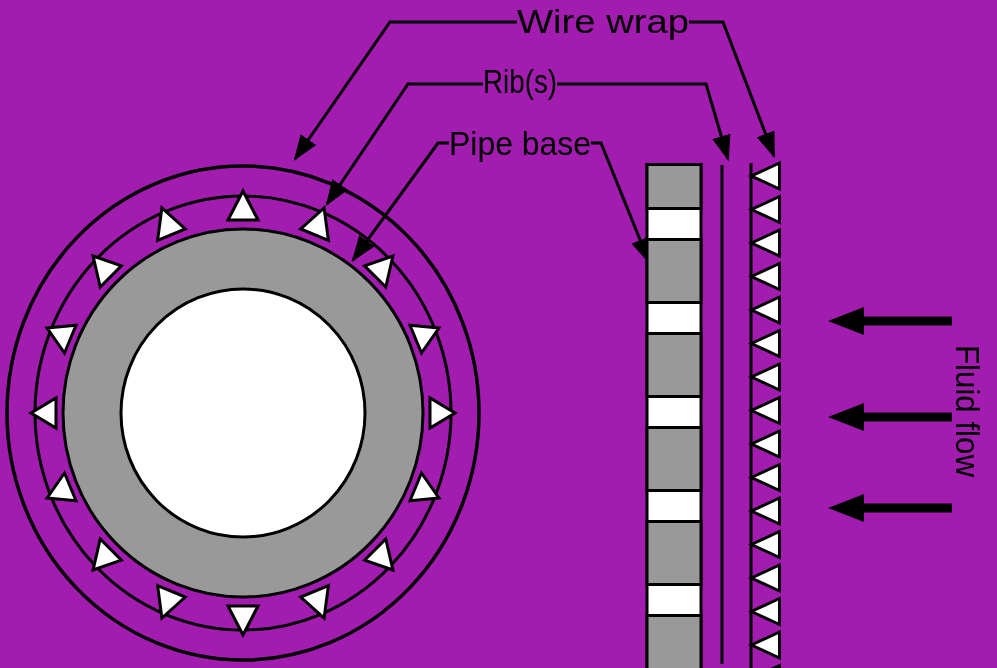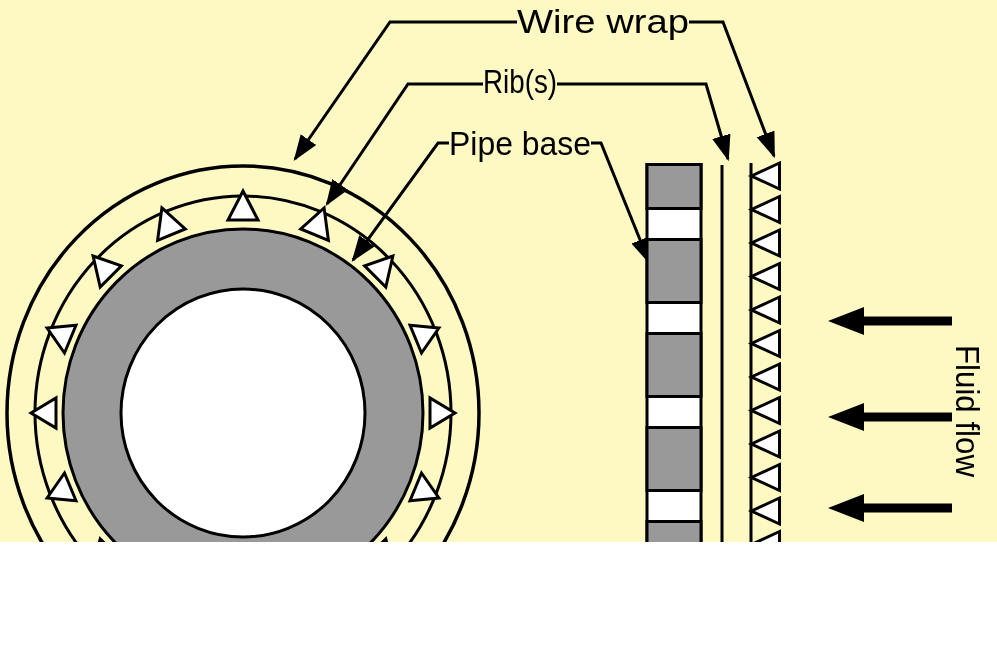--- a/index.html
+++ b/index.html
@@ -1,16 +1,16 @@
 <!DOCTYPE html>
 <html><head>
 <meta charset="utf-8">
 <style>
   html,body{margin:0;padding:0;background:#fff;}
-  .stage{position:relative;width:997px;height:542px;background:#fef9c3;overflow:hidden;}
+  .stage{position:relative;width:997px;height:668px;background:#a21caf;overflow:hidden;}
   svg{display:block;}
   .label{font-family:"Liberation Sans",sans-serif;font-size:33px;}
   .leader{fill:none;stroke-width:3;}
 </style>
 </head>
 <body>
 
 <div class="stage">
 <svg width="997" height="668" viewBox="0 0 997 668" xmlns="http://www.w3.org/2000/svg">
 

